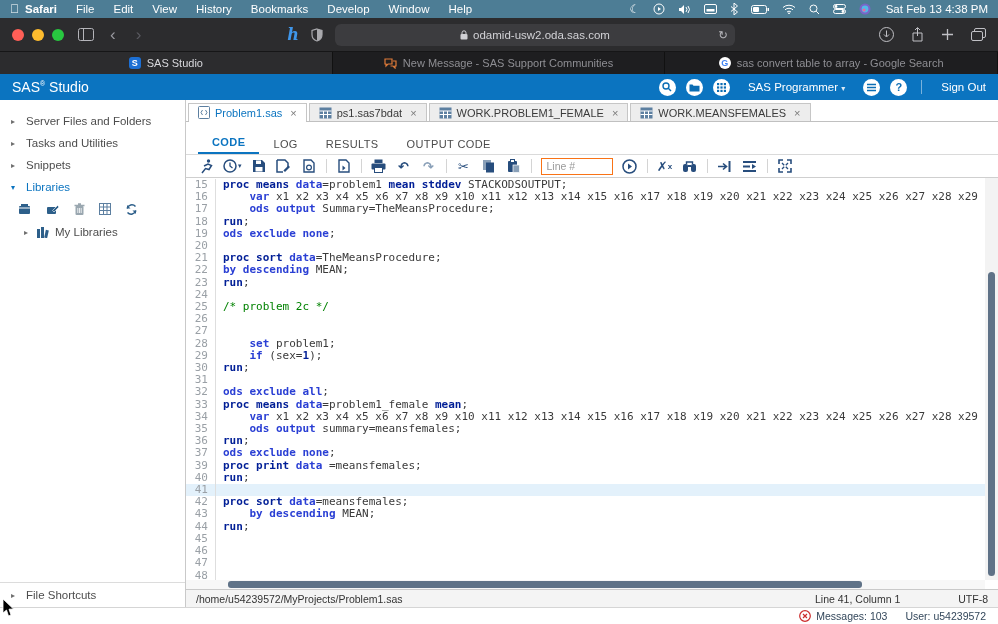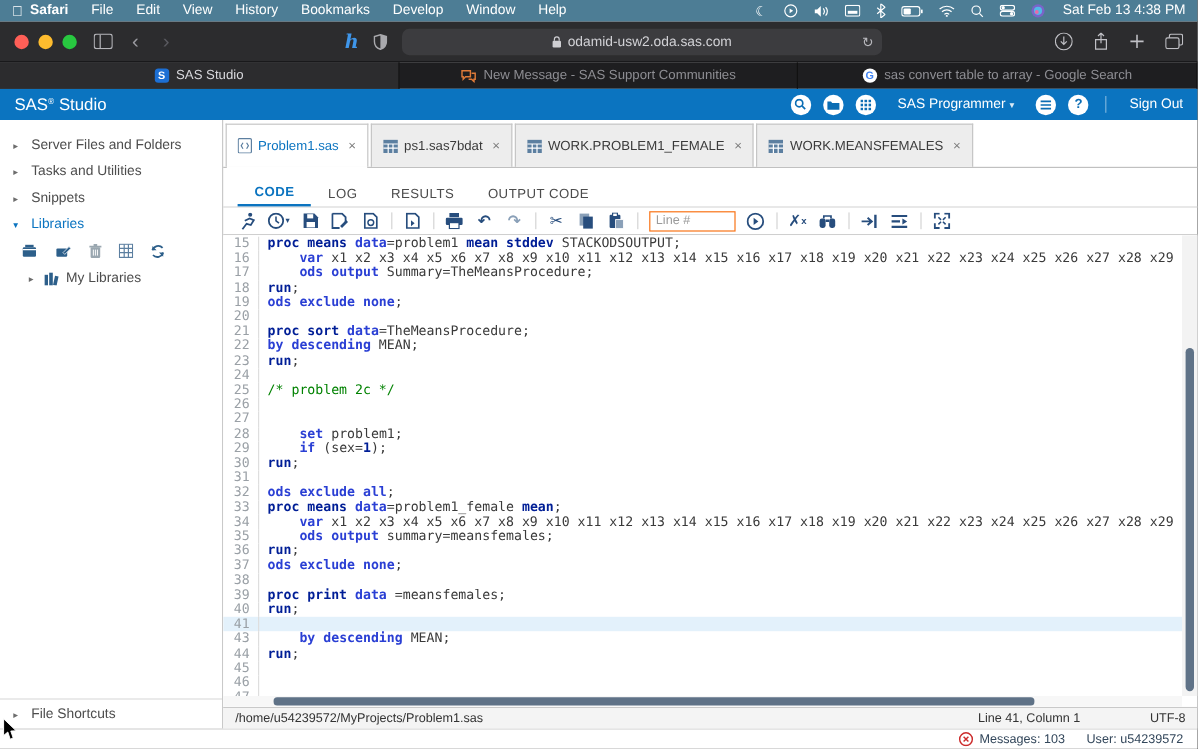--- a/index.html
+++ b/index.html
@@ -71,21 +71,21 @@
   .lib-tools { display:flex; gap:14px; padding:5px 0 6px 18px; }
   .lib-tools svg { display:block; }
   .mylibs { display:flex; align-items:center; gap:5px; padding:4px 0 4px 24px; cursor:pointer; }
   .side-spacer { flex:1; }
   .file-shortcuts { border-top:1px solid #dcdcdc; padding:6px 0 6px 11px; display:flex; gap:7px; align-items:center; }
 
   
   .main { flex:1; display:flex; flex-direction:column; min-width:0; padding-top:3px; }
 
   
-  .doc-tabs { display:flex; height:37px; border-bottom:1px solid #c0c0c0; padding-left:2px; }
+  .doc-tabs { display:flex; height:19px; border-bottom:1px solid #c0c0c0; padding-left:2px; }
   .dtab { display:flex; align-items:center; gap:5px; padding:0 9px; font-size:11px; color:#3a3a3a;
     background:#ededed; border:1px solid #c6c6c6; border-bottom:none; margin-right:2px; cursor:pointer;
     white-space:nowrap; }
   .dtab.active { background:#fff; color:#0b74c0; position:relative; }
   .dtab.active::after { content:""; position:absolute; left:0; right:0; bottom:-1px; height:1px; background:#fff; }
   .dtab .x { color:#7a7a7a; font-size:11px; margin-left:3px; }
   .dtab svg { flex:none; }
 
   
   .ed-tabs { display:flex; height:33px; align-items:flex-end; border-bottom:1px solid #dadada; padding-left:12px; }
@@ -540,24 +540,24 @@
             <div class="cl"><span class="ln">28</span><span class="ct"><span class="tk-i">    </span><span class="tk-b">set</span><span class="tk-i"> problem1;</span></span></div>
             <div class="cl"><span class="ln">29</span><span class="ct"><span class="tk-i">    </span><span class="tk-b">if</span><span class="tk-i"> (sex=</span><span class="tk-n">1</span><span class="tk-i">);</span></span></div>
             <div class="cl"><span class="ln">30</span><span class="ct"><span class="tk-k">run</span><span class="tk-i">;</span></span></div>
             <div class="cl"><span class="ln">31</span><span class="ct"></span></div>
             <div class="cl"><span class="ln">32</span><span class="ct"><span class="tk-b">ods exclude all</span><span class="tk-i">;</span></span></div>
             <div class="cl"><span class="ln">33</span><span class="ct"><span class="tk-k">proc means</span><span class="tk-i"> </span><span class="tk-b">data</span><span class="tk-i">=problem1_female </span><span class="tk-k">mean</span><span class="tk-i">;</span></span></div>
             <div class="cl"><span class="ln">34</span><span class="ct"><span class="tk-i">    </span><span class="tk-b">var</span><span class="tk-i"> x1 x2 x3 x4 x5 x6 x7 x8 x9 x10 x11 x12 x13 x14 x15 x16 x17 x18 x19 x20 x21 x22 x23 x24 x25 x26 x27 x28 x29</span></span></div>
             <div class="cl"><span class="ln">35</span><span class="ct"><span class="tk-i">    </span><span class="tk-b">ods output</span><span class="tk-i"> summary=meansfemales;</span></span></div>
             <div class="cl"><span class="ln">36</span><span class="ct"><span class="tk-k">run</span><span class="tk-i">;</span></span></div>
             <div class="cl"><span class="ln">37</span><span class="ct"><span class="tk-b">ods exclude none</span><span class="tk-i">;</span></span></div>
-            <div class="cl"><span class="ln">38</span><span class="ct"></span></div>
             <div class="cl"><span class="ln">39</span><span class="ct"><span class="tk-k">proc print</span><span class="tk-i"> </span><span class="tk-b">data</span><span class="tk-i"> =meansfemales;</span></span></div>
             <div class="cl"><span class="ln">40</span><span class="ct"><span class="tk-k">run</span><span class="tk-i">;</span></span></div>
             <div class="cl cur"><span class="ln">41</span><span class="ct"></span></div>
+            <div class="cl"><span class="ln">42</span><span class="ct"><span class="tk-k">proc sort</span><span class="tk-i"> </span><span class="tk-b">data</span><span class="tk-i">=meansfemales;</span></span></div>
             <div class="cl"><span class="ln">43</span><span class="ct"><span class="tk-i">    </span><span class="tk-b">by descending</span><span class="tk-i"> MEAN;</span></span></div>
             <div class="cl"><span class="ln">44</span><span class="ct"><span class="tk-k">run</span><span class="tk-i">;</span></span></div>
             <div class="cl"><span class="ln">45</span><span class="ct"></span></div>
             <div class="cl"><span class="ln">46</span><span class="ct"></span></div>
             <div class="cl"><span class="ln">47</span><span class="ct"></span></div>
             <div class="cl"><span class="ln">48</span><span class="ct"></span></div>
           </div>
         <div class="vsb">
             <div class="thumb"></div>
           </div>

